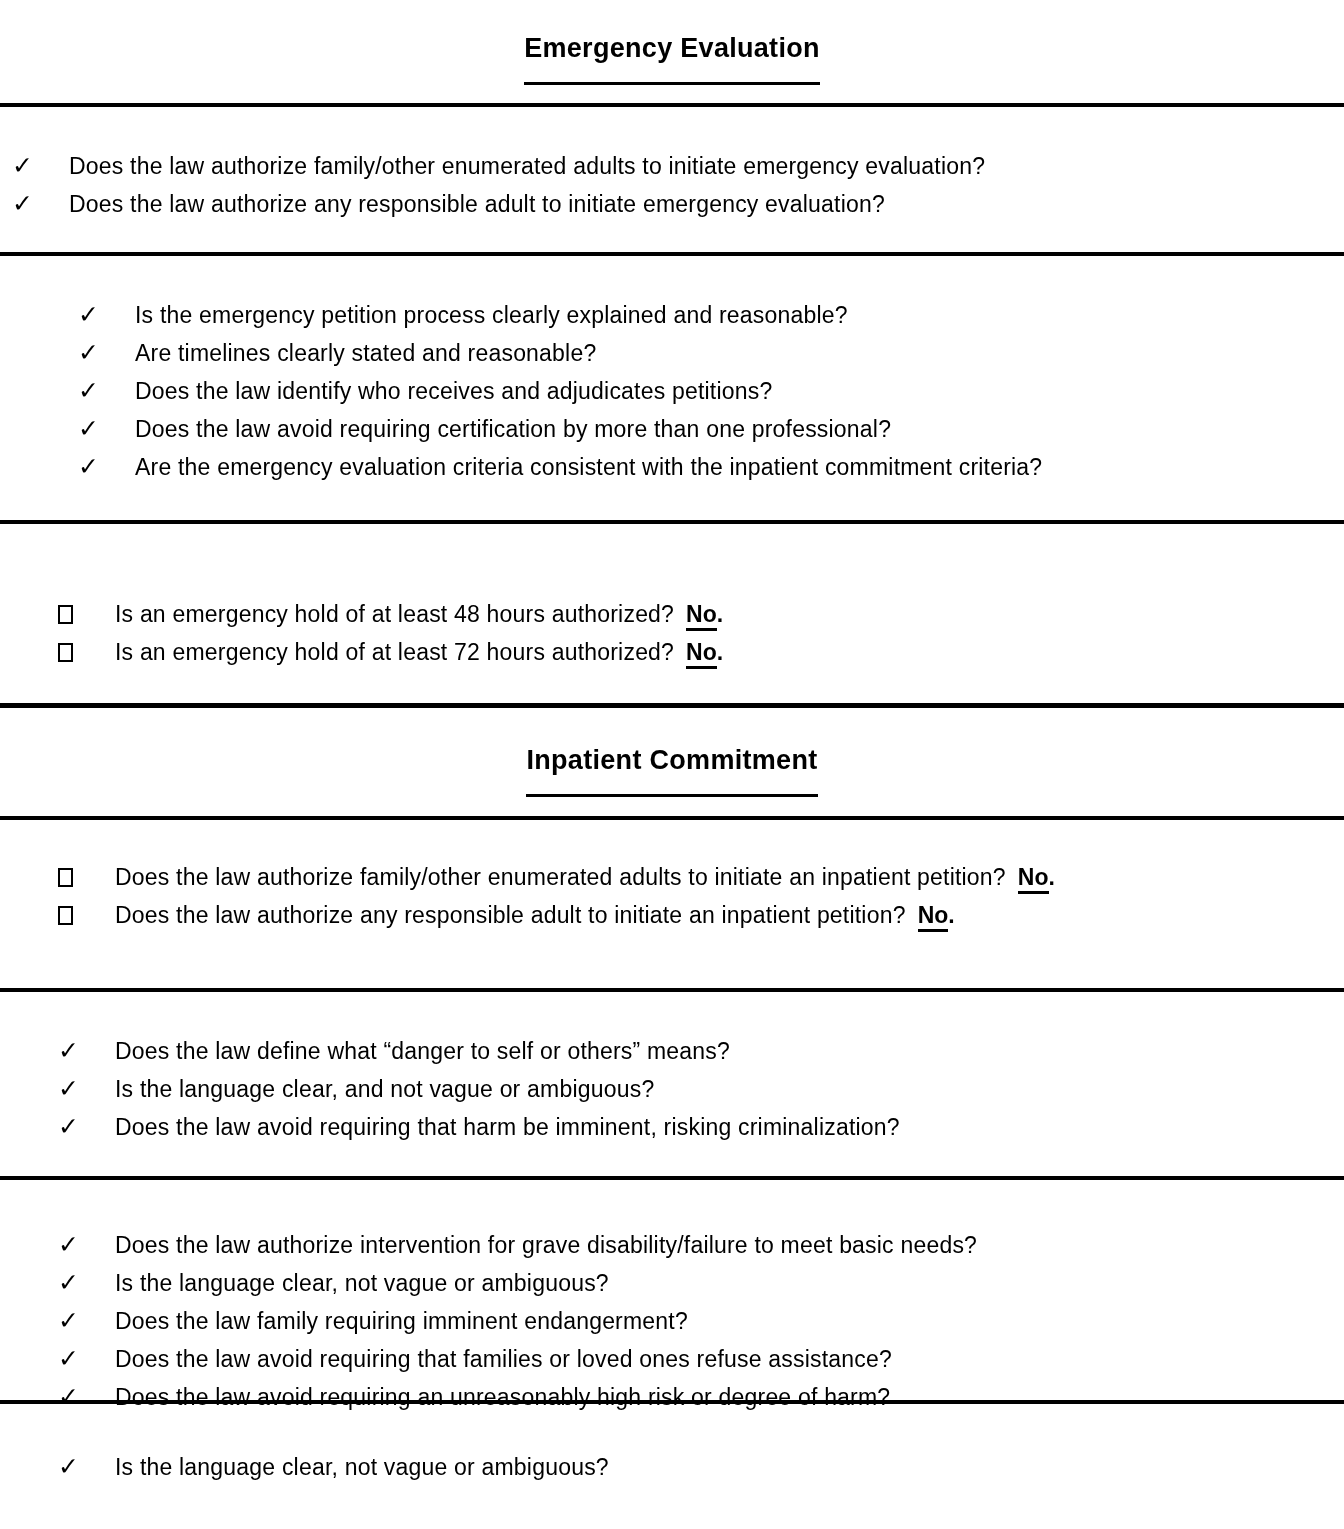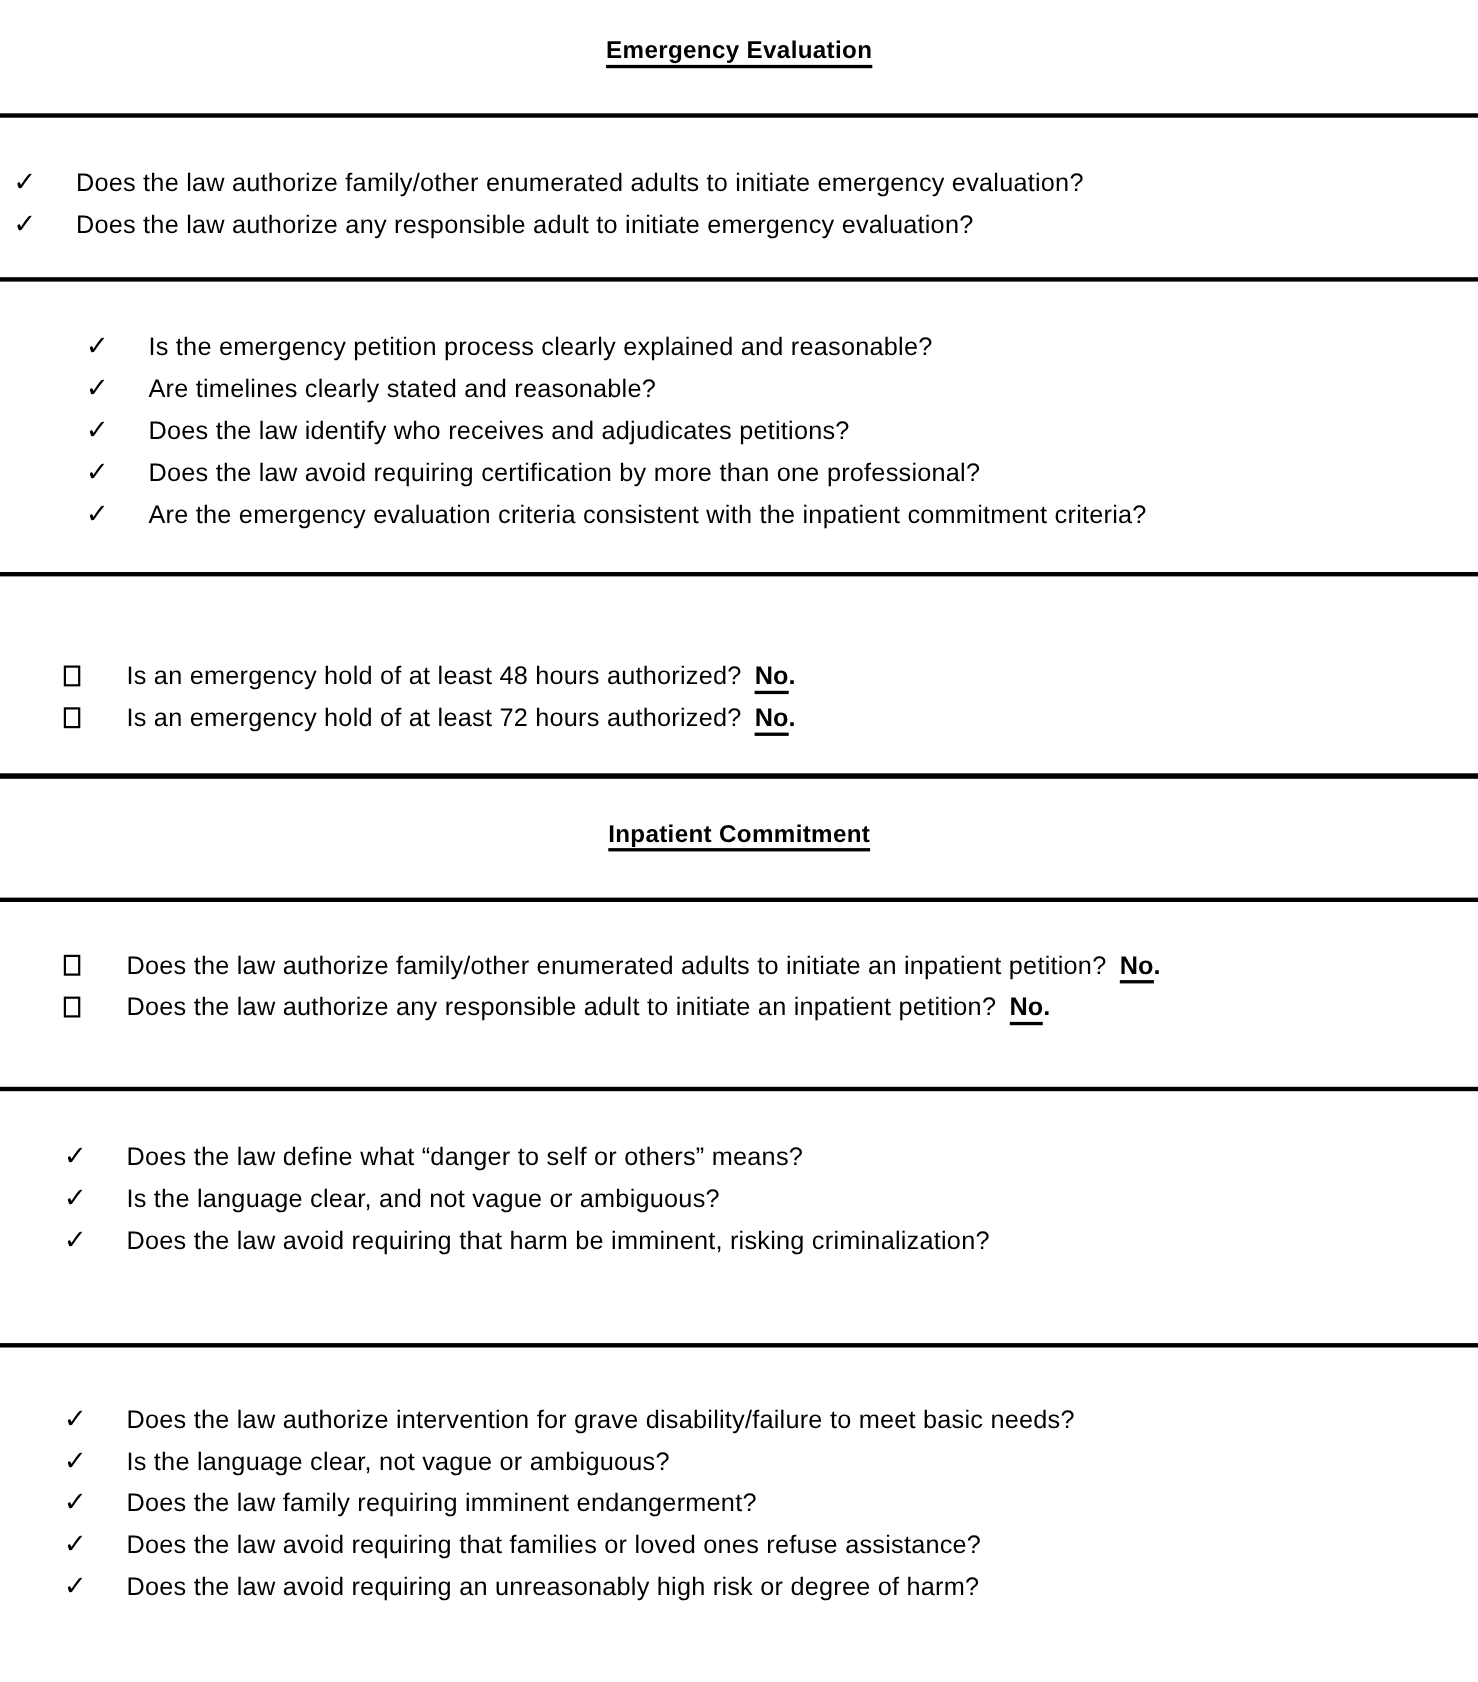--- a/index.html
+++ b/index.html
@@ -12,33 +12,33 @@
   .page { width: 1344px; height: 1529px; overflow: hidden; background: #ffffff; }
 
   .rule { width: 100%; height: 4px; background: #000000; }
   .rule.thick { height: 5px; }
 
   .sec-heading1 { height: 103px; padding-top: 33px; text-align: center; }
   .sec-heading2 { height: 108px; padding-top: 37px; text-align: center; }
   .hd {
     display: inline-block;
     font-weight: bold;
-    font-size: 22px;
+    font-size: 27px;
     letter-spacing: 0.3px;
     border-bottom: 3px solid #000000;
-    padding-bottom: 0;
+    padding-bottom: 18px;
   }
 
   .grp { padding-left: 58px; }
   .g1 { height: 145px; padding-top: 40px; padding-left: 12px; }
   .g2 { height: 264px; padding-top: 40px; margin-left: 20px; }
   .g3 { height: 146px; padding-top: 38px; margin-top: 33px; }
   .g4 { height: 168px; padding-top: 38px; }
-  .g5 { height: 229px; padding-top: 40px; }
-  .g6 { height: 315px; padding-top: 46px; }
+  .g5 { height: 184px; padding-top: 40px; }
+  .g6 { height: 220px; padding-top: 46px; }
   .g7 { height: 141px; padding-top: 44px; }
 
   .row { height: 38px; line-height: 38px; font-size: 23px; white-space: nowrap; }
   .mk { display: inline-block; width: 57px; }
   .chk { font-size: 25px; font-family: "DejaVu Sans", sans-serif; }
   .box {
     display: inline-block;
     width: 15px; height: 19px;
     border: 2px solid #000000;
     vertical-align: -2px;

